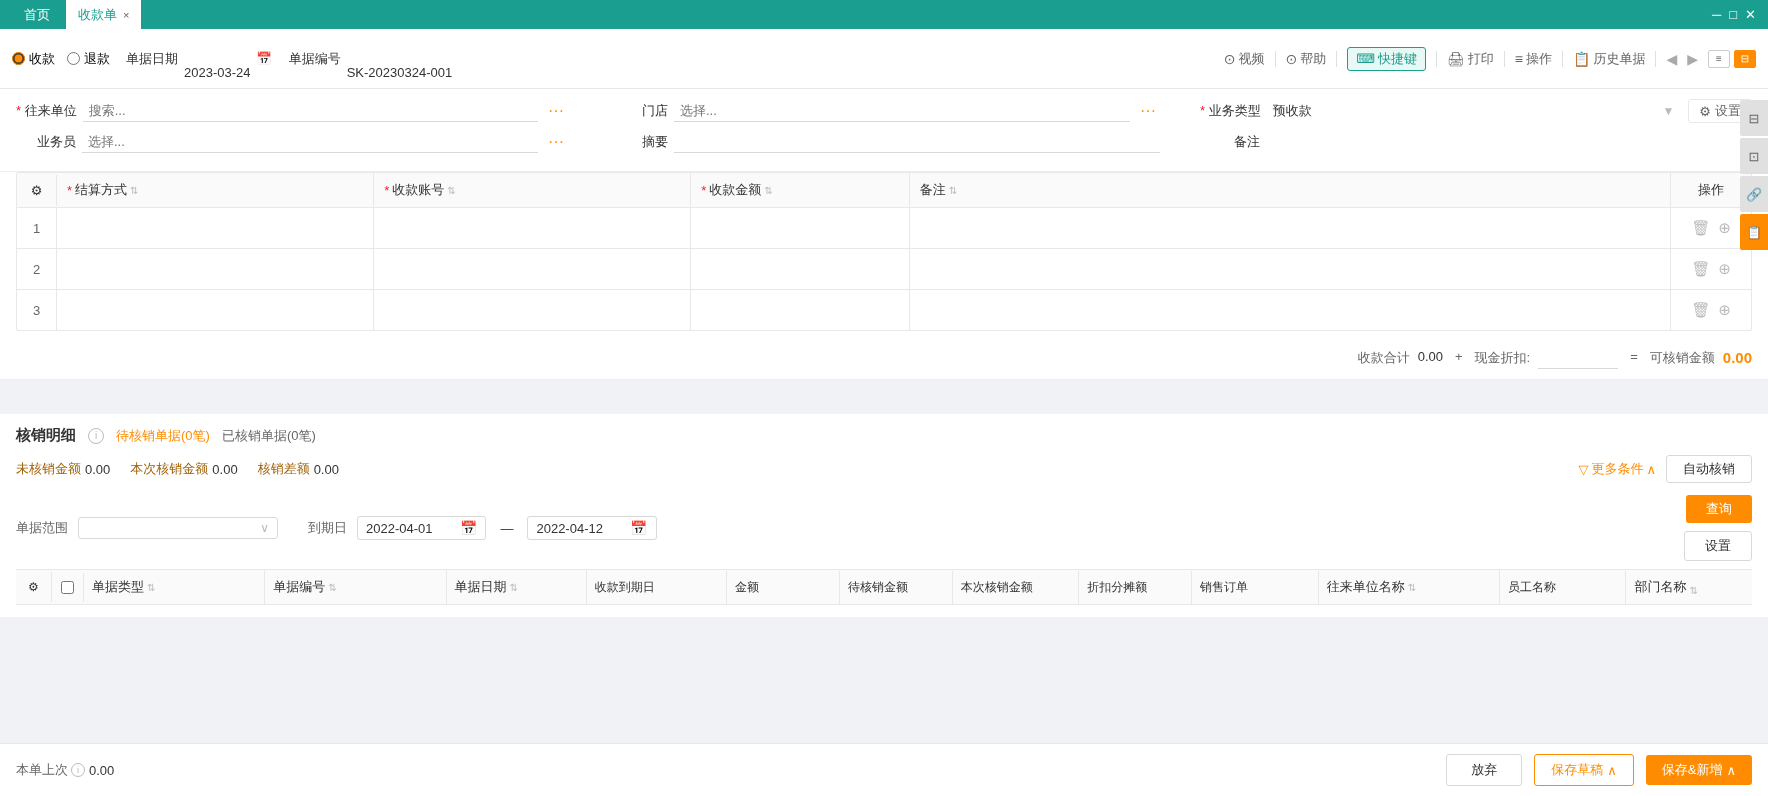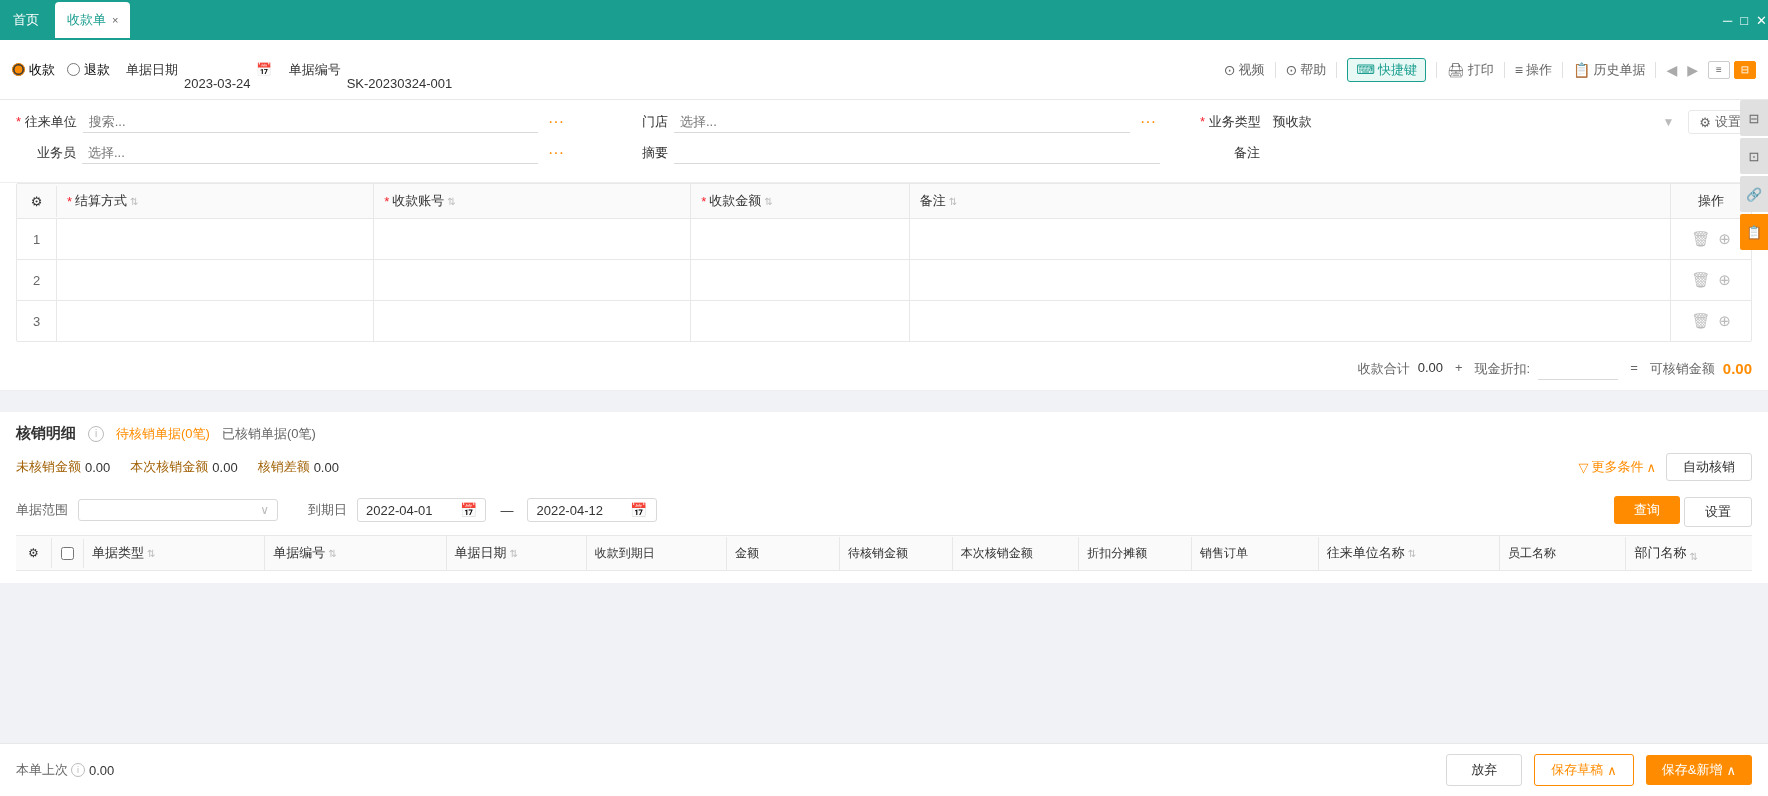--- a/index.html
+++ b/index.html
@@ -1,19 +1,19 @@
 <!DOCTYPE html>
 <html><head>
   <meta charset="utf-8">
   <style>
     * { box-sizing: border-box; margin: 0; padding: 0; font-family: "Microsoft YaHei", "PingFang SC", Arial, sans-serif; font-size: 13px; }
     body { background: #f0f2f5; width: 1768px; min-height: 796px; overflow: hidden; }
 
     
-    .top-nav { display: flex; align-items: center; background: #1a9e8f; height: 40px; padding: 0 1px; gap: 4px; }
+    .top-nav { display: flex; align-items: center; background: #1a9e8f; height: 29px; padding: 0 12px; gap: 4px; }
     .top-nav .home-tab { color: white; padding: 0 12px; height: 36px; display: flex; align-items: center; cursor: pointer; font-size: 13px; }
     .top-nav .active-tab { background: white; color: #1a9e8f; padding: 0 12px; height: 36px; display: flex; align-items: center; cursor: pointer; font-size: 13px; border-radius: 4px 4px 0 0; }
     .top-nav .tab-close { margin-left: 6px; color: #666; font-size: 11px; cursor: pointer; }
     .top-nav .spacer { flex: 1; }
     .top-nav .nav-icons { display: flex; gap: 8px; align-items: center; color: white; font-size: 16px; }
     .top-nav .nav-icons span { cursor: pointer; color: white; }
 
     
     .header-row { display: flex; align-items: center; padding: 8px 12px; border-bottom: 1px solid #e8e8e8; gap: 16px; background: white; }
     .radio-group { display: flex; gap: 12px; align-items: center; }
@@ -70,21 +70,21 @@
     
     .summary-row { display: flex; align-items: flex-start; justify-content: flex-end; padding: 10px 16px; background: white; border-bottom: 1px solid #eee; gap: 8px; }
     .summary-row .sum-label { color: #666; }
     .summary-row .sum-value { color: #333; font-weight: 500; }
     .summary-row .sum-orange { color: #ff8c00; font-weight: 600; font-size: 15px; }
     .summary-row .plus { color: #666; margin: 0 4px; }
     .summary-row .eq { color: #666; margin: 0 4px; }
     .discount-input { border: none; border-bottom: 1px solid #d9d9d9; width: 80px; outline: none; text-align: right; padding: 2px 4px; font-size: 13px; }
 
     
-    .verify-section { background: white; padding: 12px 16px; margin-top: 13px; }
+    .verify-section { background: white; padding: 12px 16px; margin-top: 26px; }
     .verify-title-row { display: flex; align-items: center; gap: 12px; margin-bottom: 10px; }
     .verify-title { font-size: 15px; font-weight: 600; color: #333; }
     .verify-info-icon { width: 16px; height: 16px; border-radius: 50%; border: 1px solid #bbb; display: flex; align-items: center; justify-content: center; font-size: 10px; color: #bbb; cursor: pointer; }
     .pending-tab { color: #ff8c00; cursor: pointer; font-size: 13px; }
     .done-tab { color: #666; cursor: pointer; font-size: 13px; }
 
     .verify-stats { display: flex; align-items: center; gap: 20px; margin-bottom: 12px; }
     .stat-item { display: flex; align-items: center; gap: 4px; color: #666; }
     .stat-label { color: #a16207; }
     .stat-value { color: #333; }
@@ -398,21 +398,21 @@
     <div class="date-input-wrapper">
       <input type="text" value="2022-04-01" style="">
       <span class="date-icon">📅</span>
     </div>
     <span class="date-dash">—</span>
     <div class="date-input-wrapper">
       <input type="text" value="2022-04-12" style="">
       <span class="date-icon">📅</span>
     </div>
 
-    <div style="margin-left: auto; display: flex; gap: 4px; align-items: center;">
+    <div style="margin-left: auto; display: flex; flex-direction: column; gap: 4px; align-items: flex-end;">
       <button class="btn-query">查询</button>
       <button class="btn-settings">设置</button>
     </div>
   </div>
 
   <div class="btable-header">
     <div class="bth bth-gear">⚙</div>
     <div class="bth bth-check">
       <input type="checkbox" style="cursor: pointer;">
     </div>

